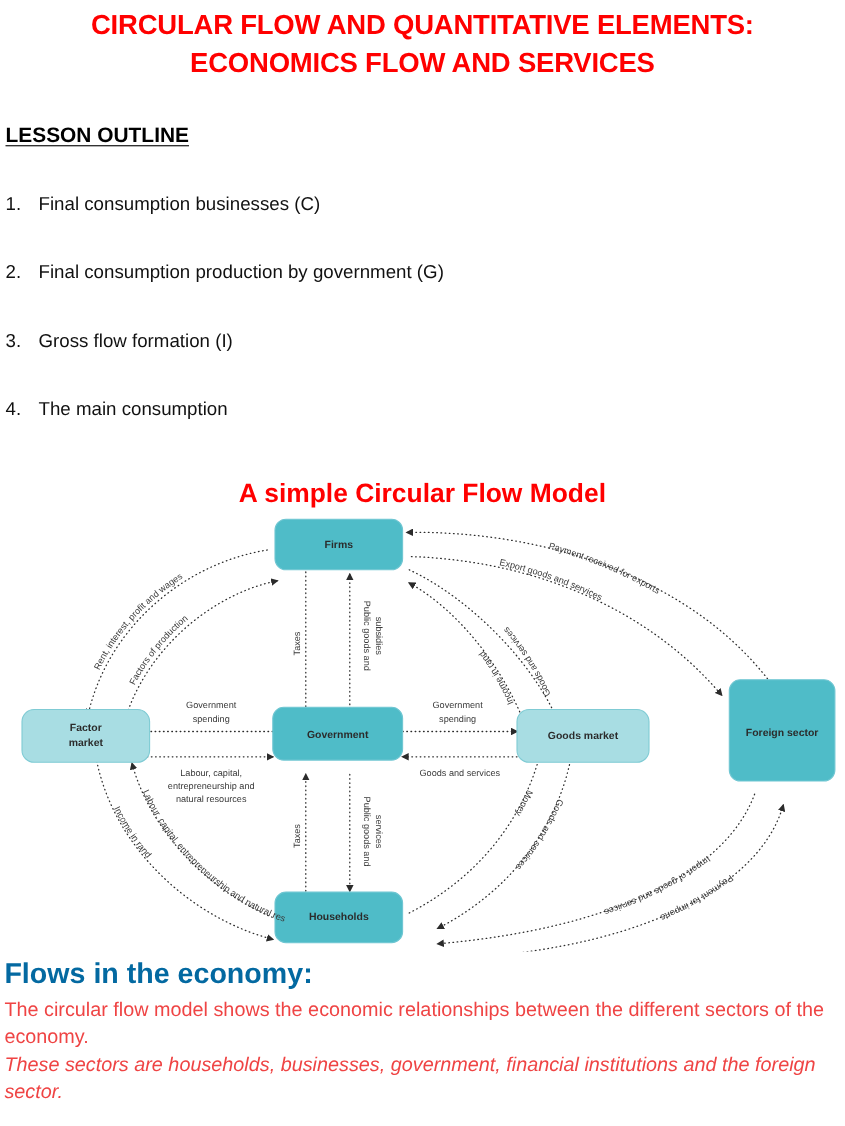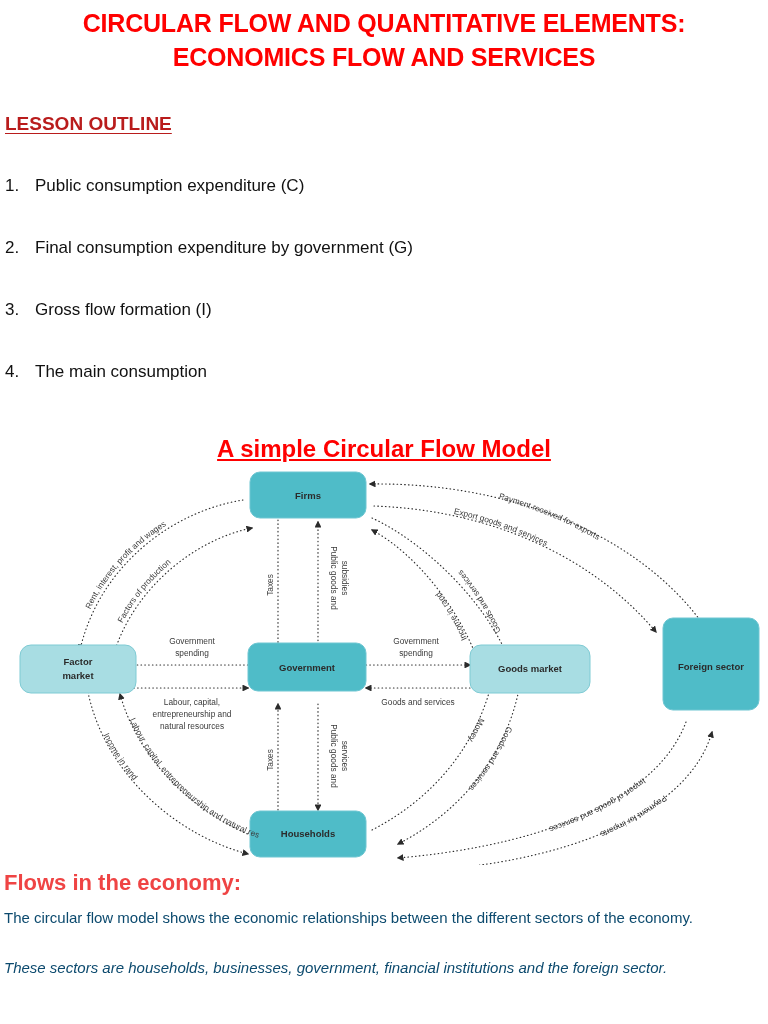--- a/index.html
+++ b/index.html
@@ -14,37 +14,37 @@
   .title{
     position:absolute;left:0;top:6px;width:768px;
     text-align:center;color:#FF0000;font-weight:bold;
     font-size:25px;line-height:34px;letter-spacing:-0.2px;
   }
   .title .l2{display:block;}
 
   
   .lesson-outline{
     position:absolute;left:5px;top:113px;
-    color:#b91c1c;font-weight:bold;font-size:19px;
+    color:#000000;font-weight:bold;font-size:19px;
     text-decoration:underline;text-underline-offset:3px;
   }
 
   
   .outline-list{position:absolute;left:5px;top:175px;width:700px;}
   .outline-item{
     display:flex;align-items:flex-start;
     font-size:17px;line-height:22px;margin-bottom:40px;color:#111;
   }
   .outline-num{width:30px;flex:0 0 30px;}
   .outline-text{flex:1 1 auto;}
 
   
   .diagram-title{
     position:absolute;left:0;top:435px;width:768px;text-align:center;
-    color:#FF0000;font-weight:bold;font-size:24px;text-decoration:underline;
+    color:#FF0000;font-weight:bold;font-size:24px;
   }
   .diagram{
     position:absolute;left:0;top:460px;width:668px;height:405px;
   }
   .diagram svg{display:block;width:768px;height:405px;}
 
   .node-label{
     font-family:"Liberation Sans",sans-serif;
     font-size:9.5px;font-weight:bold;fill:#2b2b2b;
     text-anchor:middle;dominant-baseline:middle;
@@ -56,49 +56,49 @@
   .flow-label.c{text-anchor:middle;}
   .arc{fill:none;stroke:#2b2b2b;stroke-width:1.15;
        stroke-dasharray:0.6 3.2;stroke-linecap:round;}
   .lineflow{fill:none;stroke:#2b2b2b;stroke-width:1.15;
        stroke-dasharray:0.6 3.2;stroke-linecap:round;}
   .arrow{fill:#2b2b2b;}
 
   
   .flows-head{
     position:absolute;left:4px;top:870px;
-    color:#ef4444;font-weight:bold;font-size:22px;
+    color:#0369a1;font-weight:bold;font-size:26px;
   }
   .para{
     position:absolute;left:4px;width:752px;
-    font-size:15px;line-height:24px;color:#0c4a6e;
+    font-size:18px;line-height:24px;color:#ef4444;
   }
   .para.p1{top:906px;}
   .para.p2{top:956px;font-style:italic;}
 </style>
 </head>
 <body>
 
 <div class="slide">
 
   <div class="title">
     <span>CIRCULAR FLOW AND QUANTITATIVE ELEMENTS:</span>
     <span class="l2">ECONOMICS FLOW AND SERVICES</span>
   </div>
 
   <div class="lesson-outline">LESSON OUTLINE</div>
 
   <div class="outline-list">
     <div class="outline-item">
       <span class="outline-num">1.</span>
-      <span class="outline-text">Public consumption expenditure (C)</span>
+      <span class="outline-text">Final consumption businesses (C)</span>
     </div>
     <div class="outline-item">
       <span class="outline-num">2.</span>
-      <span class="outline-text">Final consumption expenditure by government (G)</span>
+      <span class="outline-text">Final consumption production by government (G)</span>
     </div>
     <div class="outline-item">
       <span class="outline-num">3.</span>
       <span class="outline-text">Gross flow formation (I)</span>
     </div>
     <div class="outline-item">
       <span class="outline-num">4.</span>
       <span class="outline-text">The main consumption</span>
     </div>
   </div>

